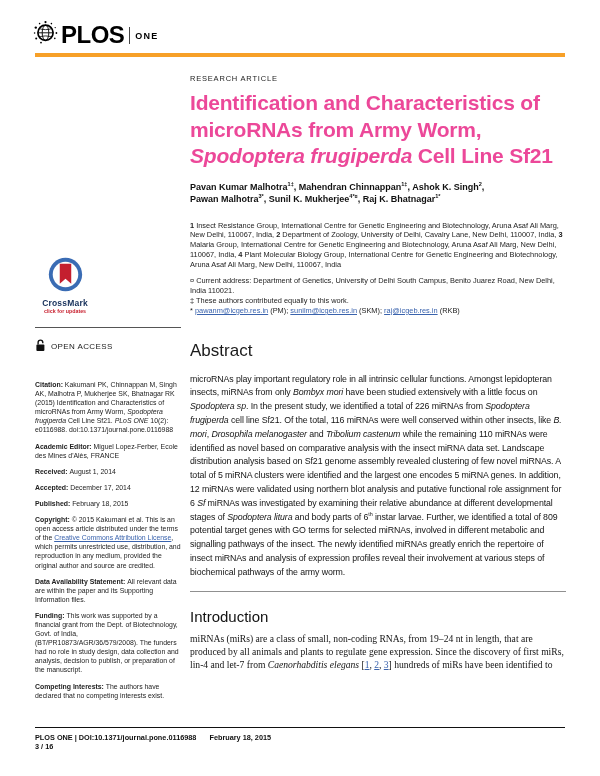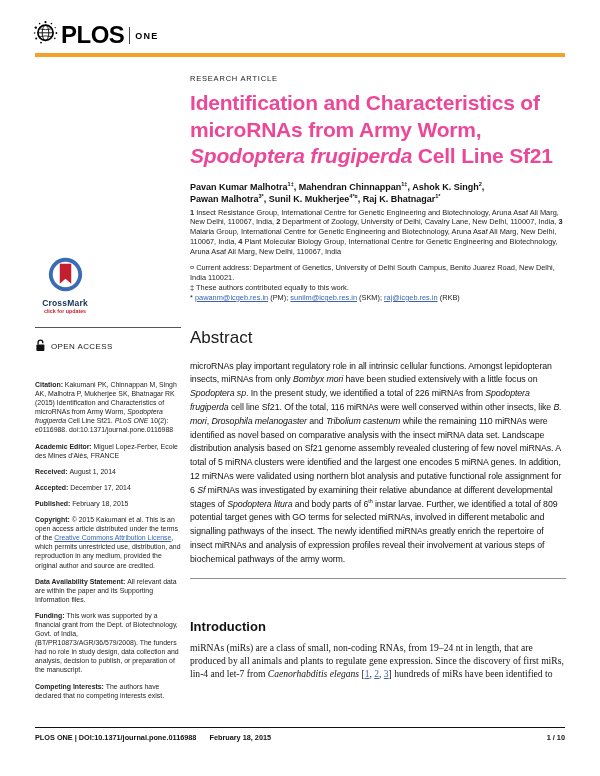--- a/index.html
+++ b/index.html
@@ -28,32 +28,32 @@
   .cm-sub{font-size:5.3px;color:#c8202f;font-weight:bold;}
   .sidebar-rule{border:none;border-top:1px solid #555;margin:13px 0 11px 0;}
   .open-access{display:flex;align-items:center;gap:5px;font-size:8px;color:#1a1a1a;letter-spacing:0.4px;margin-bottom:26px;}
   .side-block{font-size:6.9px;line-height:9.1px;color:#222;margin-bottom:7px;word-break:break-word;}
 
   
   .main{position:absolute;left:190px;top:74px;width:376px;}
   .kicker{font-size:7.5px;letter-spacing:0.8px;color:#222;}
   .title{font-size:21px;line-height:26.5px;font-weight:bold;color:#ec4899;margin-top:7px;letter-spacing:-0.2px;}
   .authors{margin-top:11px;font-size:9px;font-weight:bold;line-height:12px;color:#111;}
-  .affiliations{margin-top:3px;font-size:7.4px;line-height:9.8px;color:#1c1c1c;}
+  .affiliations{margin-top:16px;font-size:7.4px;line-height:9.8px;color:#1c1c1c;}
   .note{font-size:7.4px;line-height:9.8px;color:#1c1c1c;margin-top:7px;}
   .note-tight{font-size:7.4px;line-height:9.8px;color:#1c1c1c;}
   .abstract-heading{margin-top:25px;font-size:17px;color:#1b1b1b;font-weight:normal;}
   .abstract-body{margin-top:12px;font-size:8.8px;line-height:13.8px;letter-spacing:-0.1px;color:#141414;}
   .section-rule{border:none;border-top:1.5px solid #909090;margin:11px 0 0 0;}
-  .intro-heading{margin-top:40px;font-size:13px;font-weight:bold;color:#111;}
+  .intro-heading{margin-top:16px;font-size:15px;font-weight:normal;color:#111;}
   .intro-body{margin-top:7px;font-family:"Liberation Serif",serif;font-size:9.6px;line-height:13.2px;color:#141414;}
 
   
   .footer-rule{position:absolute;left:35px;right:35px;top:727px;border:none;border-top:1.8px solid #111;margin:0;}
-  .footer{position:absolute;left:35px;right:35px;top:733px;display:flex;justify-content:space-between;font-size:7.3px;font-weight:bold;color:#111;}
+  .footer{position:absolute;left:35px;right:35px;top:733px;display:flex;justify-content:space-between;font-size:7.3px;font-weight:bold;color:#111;flex-direction:column;}
   .footer-date{margin-left:13px;font-weight:bold;}
 </style>
 </head>
 <body>
 
 <div class="logo">
   <span class="logo-globe">
     <svg width="25" height="25" viewBox="0 0 25 25">
       <circle cx="12.5" cy="12.8" r="7.6" fill="none" stroke="#000" stroke-width="1.7"></circle>
       <ellipse cx="12.5" cy="12.8" rx="3.3" ry="7.6" fill="none" stroke="#000" stroke-width="0.9"></ellipse>
@@ -139,14 +139,14 @@
 
   <div class="intro-heading">Introduction</div>
   <div class="intro-body"><span>miRNAs (miRs) are a class of small, non-coding RNAs, from 19–24 nt in length, that are produced by all animals and plants to regulate gene expression. Since the discovery of first miRs, lin-4 and let-7 from </span><span class="it">Caenorhabditis elegans</span><span> [</span><span class="lnk">1</span><span>, </span><span class="lnk">2</span><span>, </span><span class="lnk">3</span><span>] hundreds of miRs have been identified to</span></div>
 </div>
 
 <hr class="footer-rule">
 <div class="footer">
   <span>
     <span>PLOS ONE | DOI:10.1371/journal.pone.0116988</span><span class="footer-date">February 18, 2015</span>
   </span>
-  <span>1 / 10</span>
+  <span>3 / 16</span>
 </div>
 
 </body></html>

